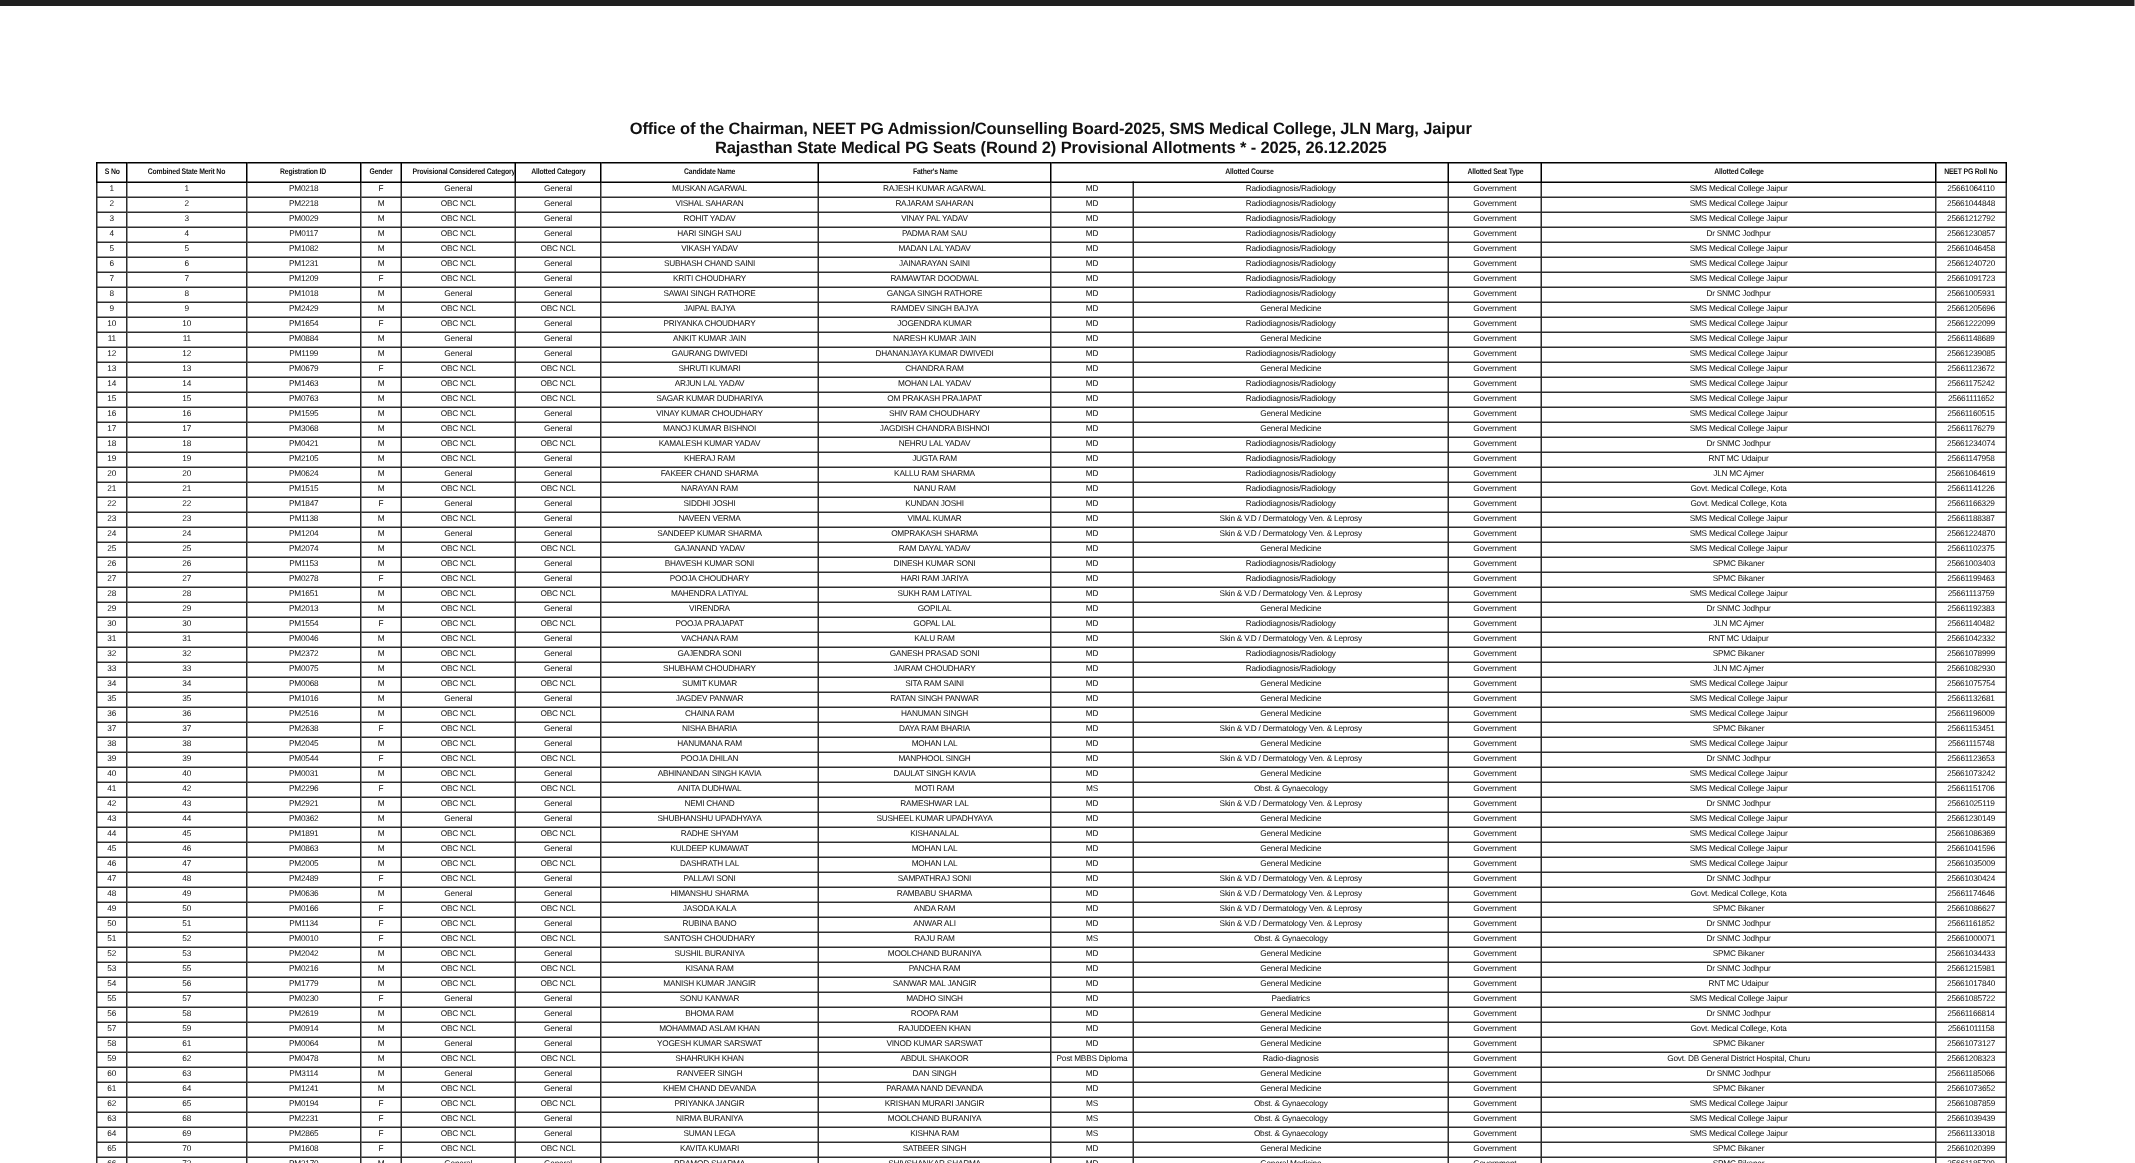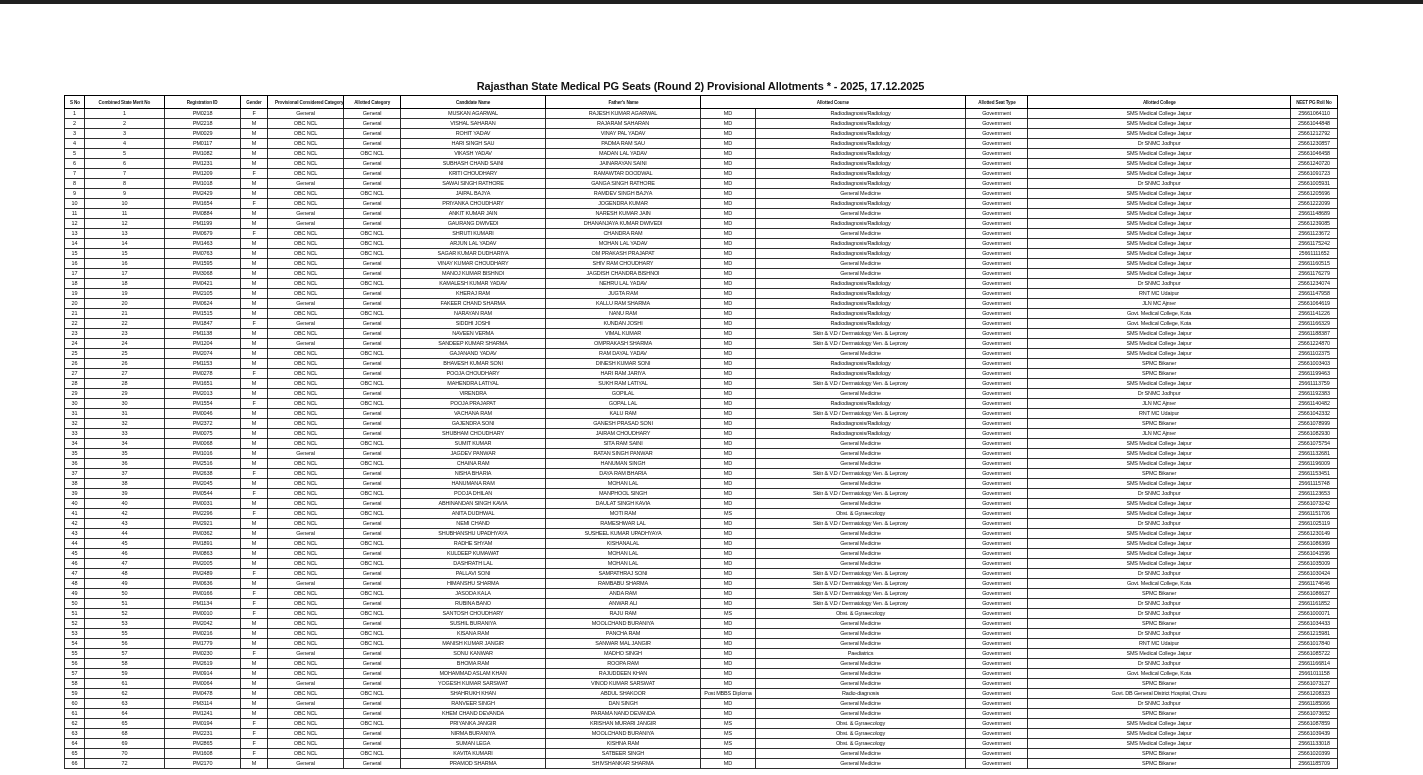--- a/index.html
+++ b/index.html
@@ -65,21 +65,22 @@
     font-size: 5.5px;
     letter-spacing: -0.15px;
   }
 </style>
 </head>
 <body>
 
 <div id="top-edge"></div>
 
 <div id="doc">
-  <div class="title">Rajasthan State Medical PG Seats (Round 2) Provisional Allotments * - 2025, 17.12.2025</div>
+  <div class="title">Office of the Chairman, NEET PG Admission/Counselling Board-2025, SMS Medical College, JLN Marg, Jaipur</div>
+  <div class="title">Rajasthan State Medical PG Seats (Round 2) Provisional Allotments * - 2025, 26.12.2025</div>
 
   <table id="alloc-table">
     <colgroup>
         <col style="width: 20px;">
         <col style="width: 80px;">
         <col style="width: 76px;">
         <col style="width: 27px;">
         <col style="width: 76px;">
         <col style="width: 57px;">
         <col style="width: 145px;">

